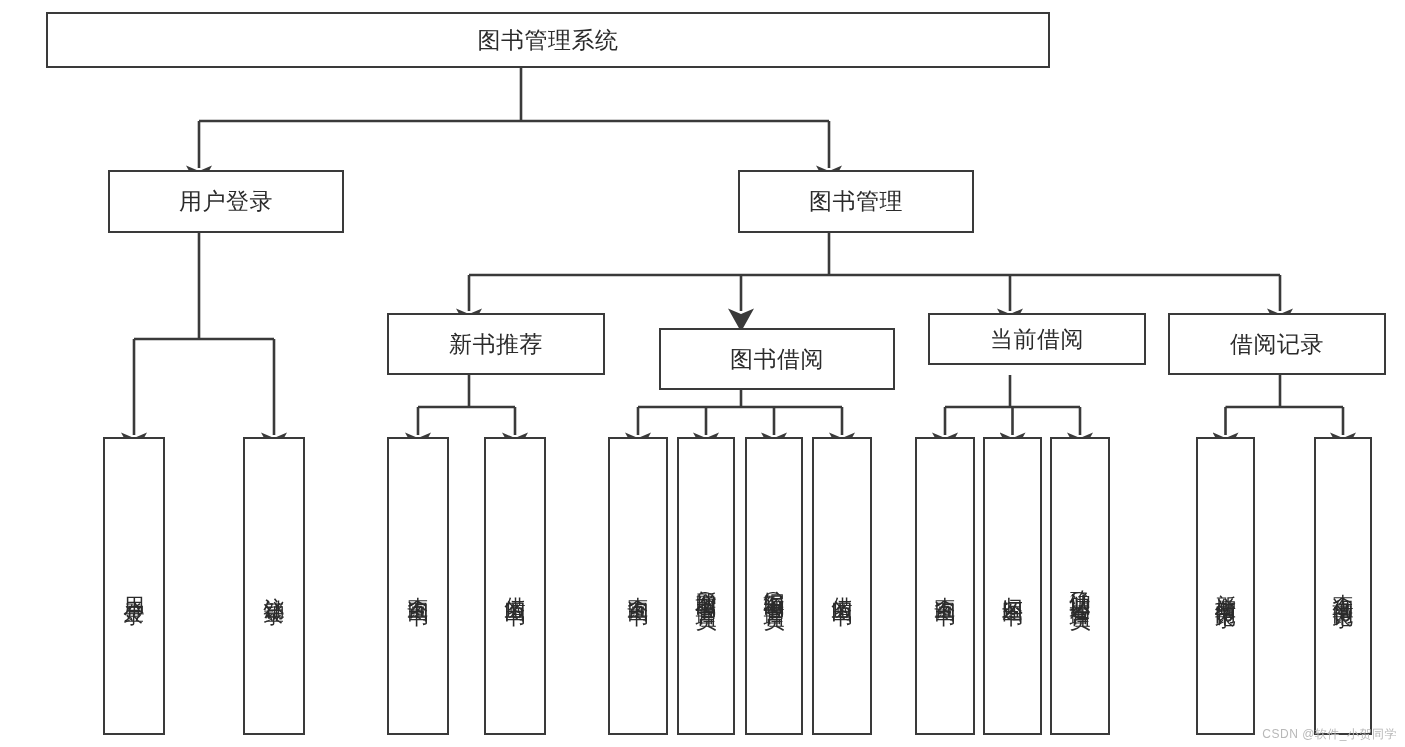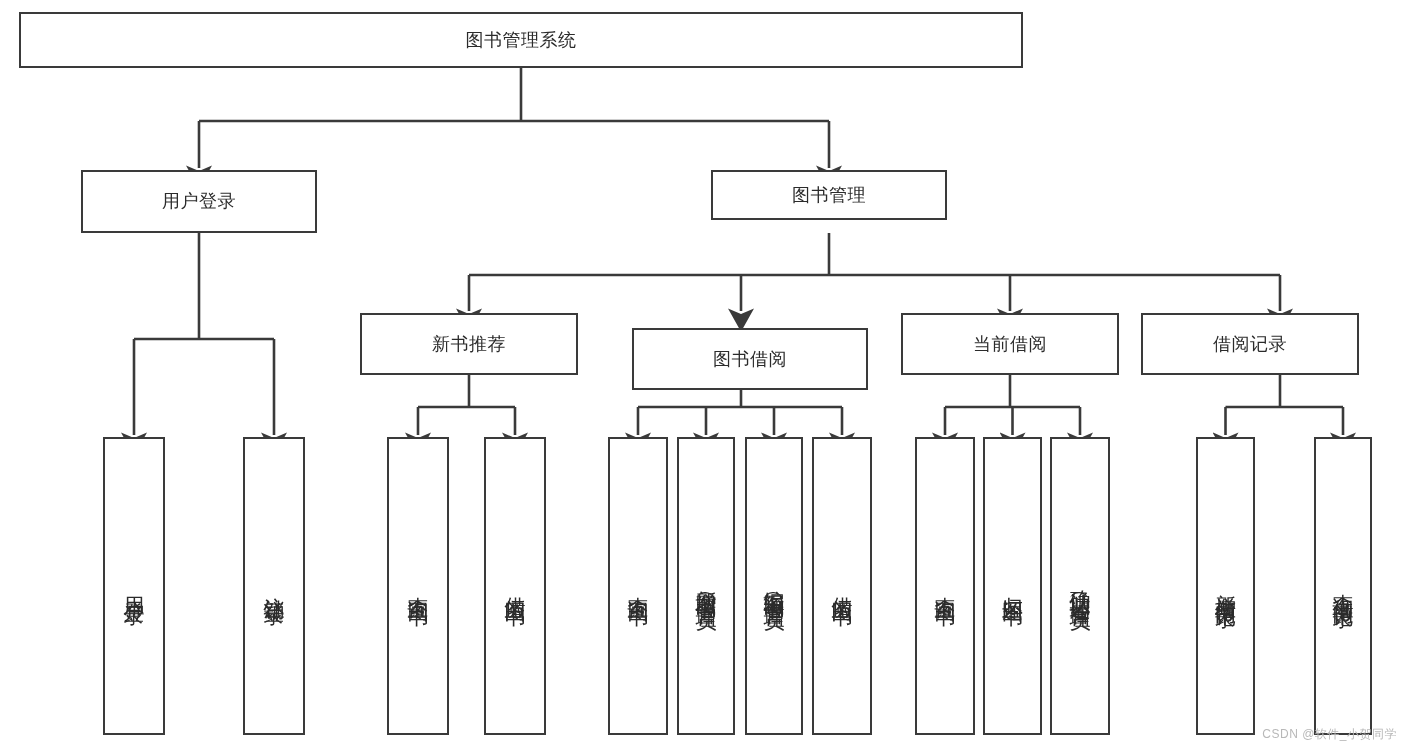--- a/index.html
+++ b/index.html
@@ -30,22 +30,23 @@
     box-sizing: border-box;
     border: 2.5px solid #3a3a3a;
     background: #ffffff;
     display: flex;
     align-items: center;
     justify-content: center;
     color: #2b2b2b;
     line-height: 1.15;
   }
   .node.h {
-    font-size: 18px;
+    font-size: 23px;
     letter-spacing: 0.5px;
+    margin-left: 27px;
   }
   .node.v {
     font-size: 21px;
     writing-mode: vertical-rl;
     text-orientation: upright;
     letter-spacing: 3px;
     padding: 6px 0;
     text-align: center;
   }
   .node.v .label {
@@ -114,30 +115,30 @@
       </g>
   </svg>
 
   <div id="node-layer">
       <div class="node h" style="left: 19px; top: 12px; width: 1004px; height: 56px;">
         <span class="label">图书管理系统</span>
       </div>
       <div class="node h" style="left: 81px; top: 170px; width: 236px; height: 63px;">
         <span class="label">用户登录</span>
       </div>
-      <div class="node h" style="left: 711px; top: 170px; width: 236px; height: 50px;">
+      <div class="node h" style="left: 711px; top: 170px; width: 236px; height: 63px;">
         <span class="label">图书管理</span>
       </div>
       <div class="node h" style="left: 360px; top: 313px; width: 218px; height: 62px;">
         <span class="label">新书推荐</span>
       </div>
       <div class="node h" style="left: 632px; top: 328px; width: 236px; height: 62px;">
         <span class="label">图书借阅</span>
       </div>
-      <div class="node h" style="left: 901px; top: 313px; width: 218px; height: 62px;">
+      <div class="node h" style="left: 901px; top: 313px; width: 218px; height: 52px;">
         <span class="label">当前借阅</span>
       </div>
       <div class="node h" style="left: 1141px; top: 313px; width: 218px; height: 62px;">
         <span class="label">借阅记录</span>
       </div>
       <div class="node v" style="left: 103px; top: 437px; width: 62px; height: 298px;">
         <span class="label">用户登录</span>
       </div>
       <div class="node v" style="left: 243px; top: 437px; width: 62px; height: 298px;">
         <span class="label">注销登录</span>

